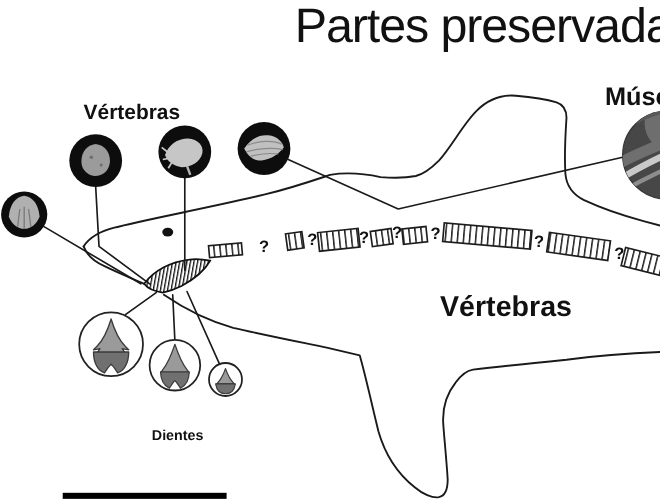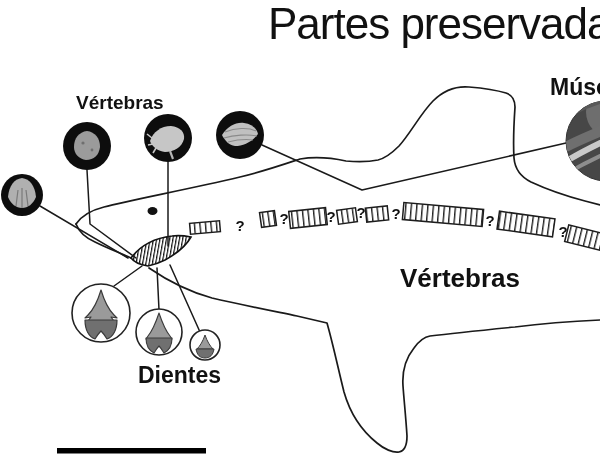--- a/index.html
+++ b/index.html
@@ -7,21 +7,21 @@
     position:relative; width:600px; height:455px; background:#ffffff;
     overflow:hidden; font-family:"Liberation Sans", sans-serif; color:#1a1a1a;
   }
   .title {
     position:absolute; left:268px; top:1px; font-size:44px; line-height:1.05;
     letter-spacing:-1px; white-space:nowrap; color:#111;
   }
   .lbl { position:absolute; font-weight:bold; white-space:nowrap; color:#111; }
   .lbl-denticulos { left:76px;  top:92px;  font-size:19px; }
   .lbl-vertebras  { left:400px; top:263px; font-size:26px; }
-  .lbl-dientes    { left:138px; top:362px; font-size:23px; }
+  .lbl-dientes    { left:138px; top:388px; font-size:13px; }
   .lbl-musculos   { left:550px; top:74px;  font-size:23px; }
   .q {
     position:absolute; transform:translate(-50%,-50%);
     font-size:15px; font-weight:bold; color:#111;
   }
   svg.art { position:absolute; left:0; top:0; }
   .outline { fill:none; stroke:#1a1a1a; stroke-width:1.7; stroke-linecap:round; stroke-linejoin:round; }
   .conn    { fill:none; stroke:#1a1a1a; stroke-width:1.5; stroke-linecap:round; stroke-linejoin:round; }
   .vert rect { fill:url(#stripes); stroke:#1d1d1d; stroke-width:1.5; }
   .photo-circle { fill:#0d0d0d; }

